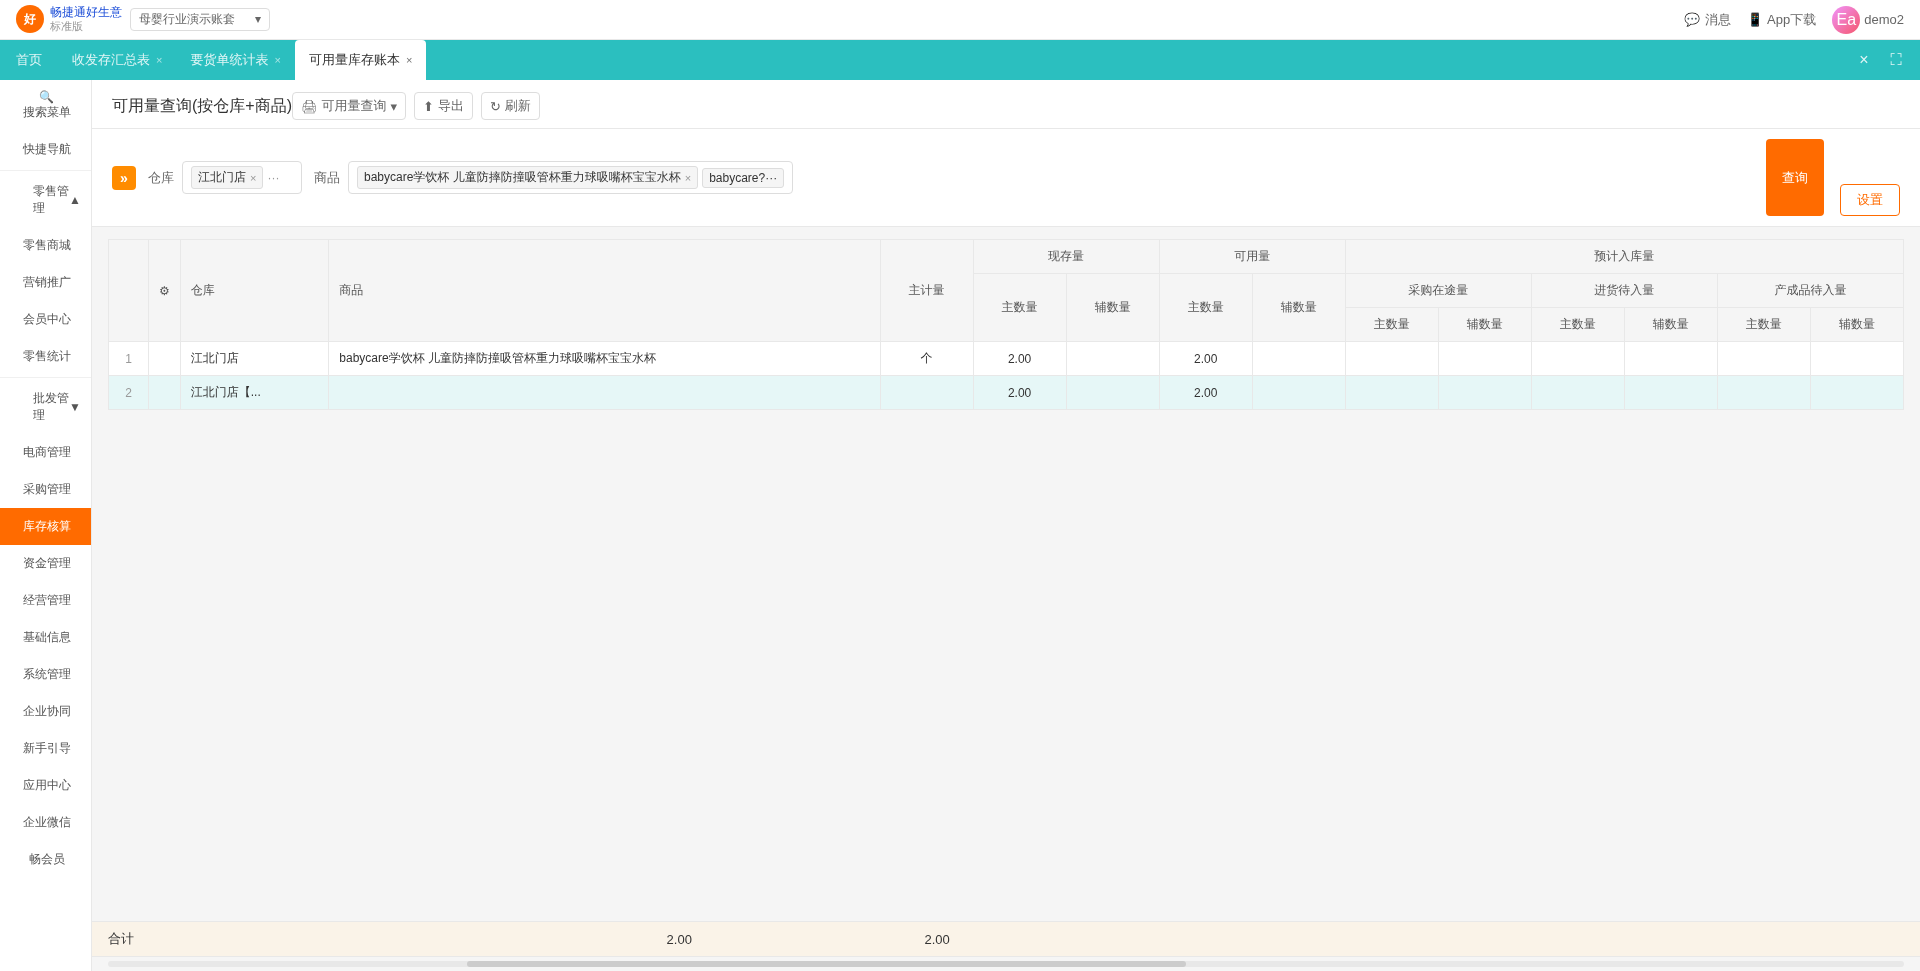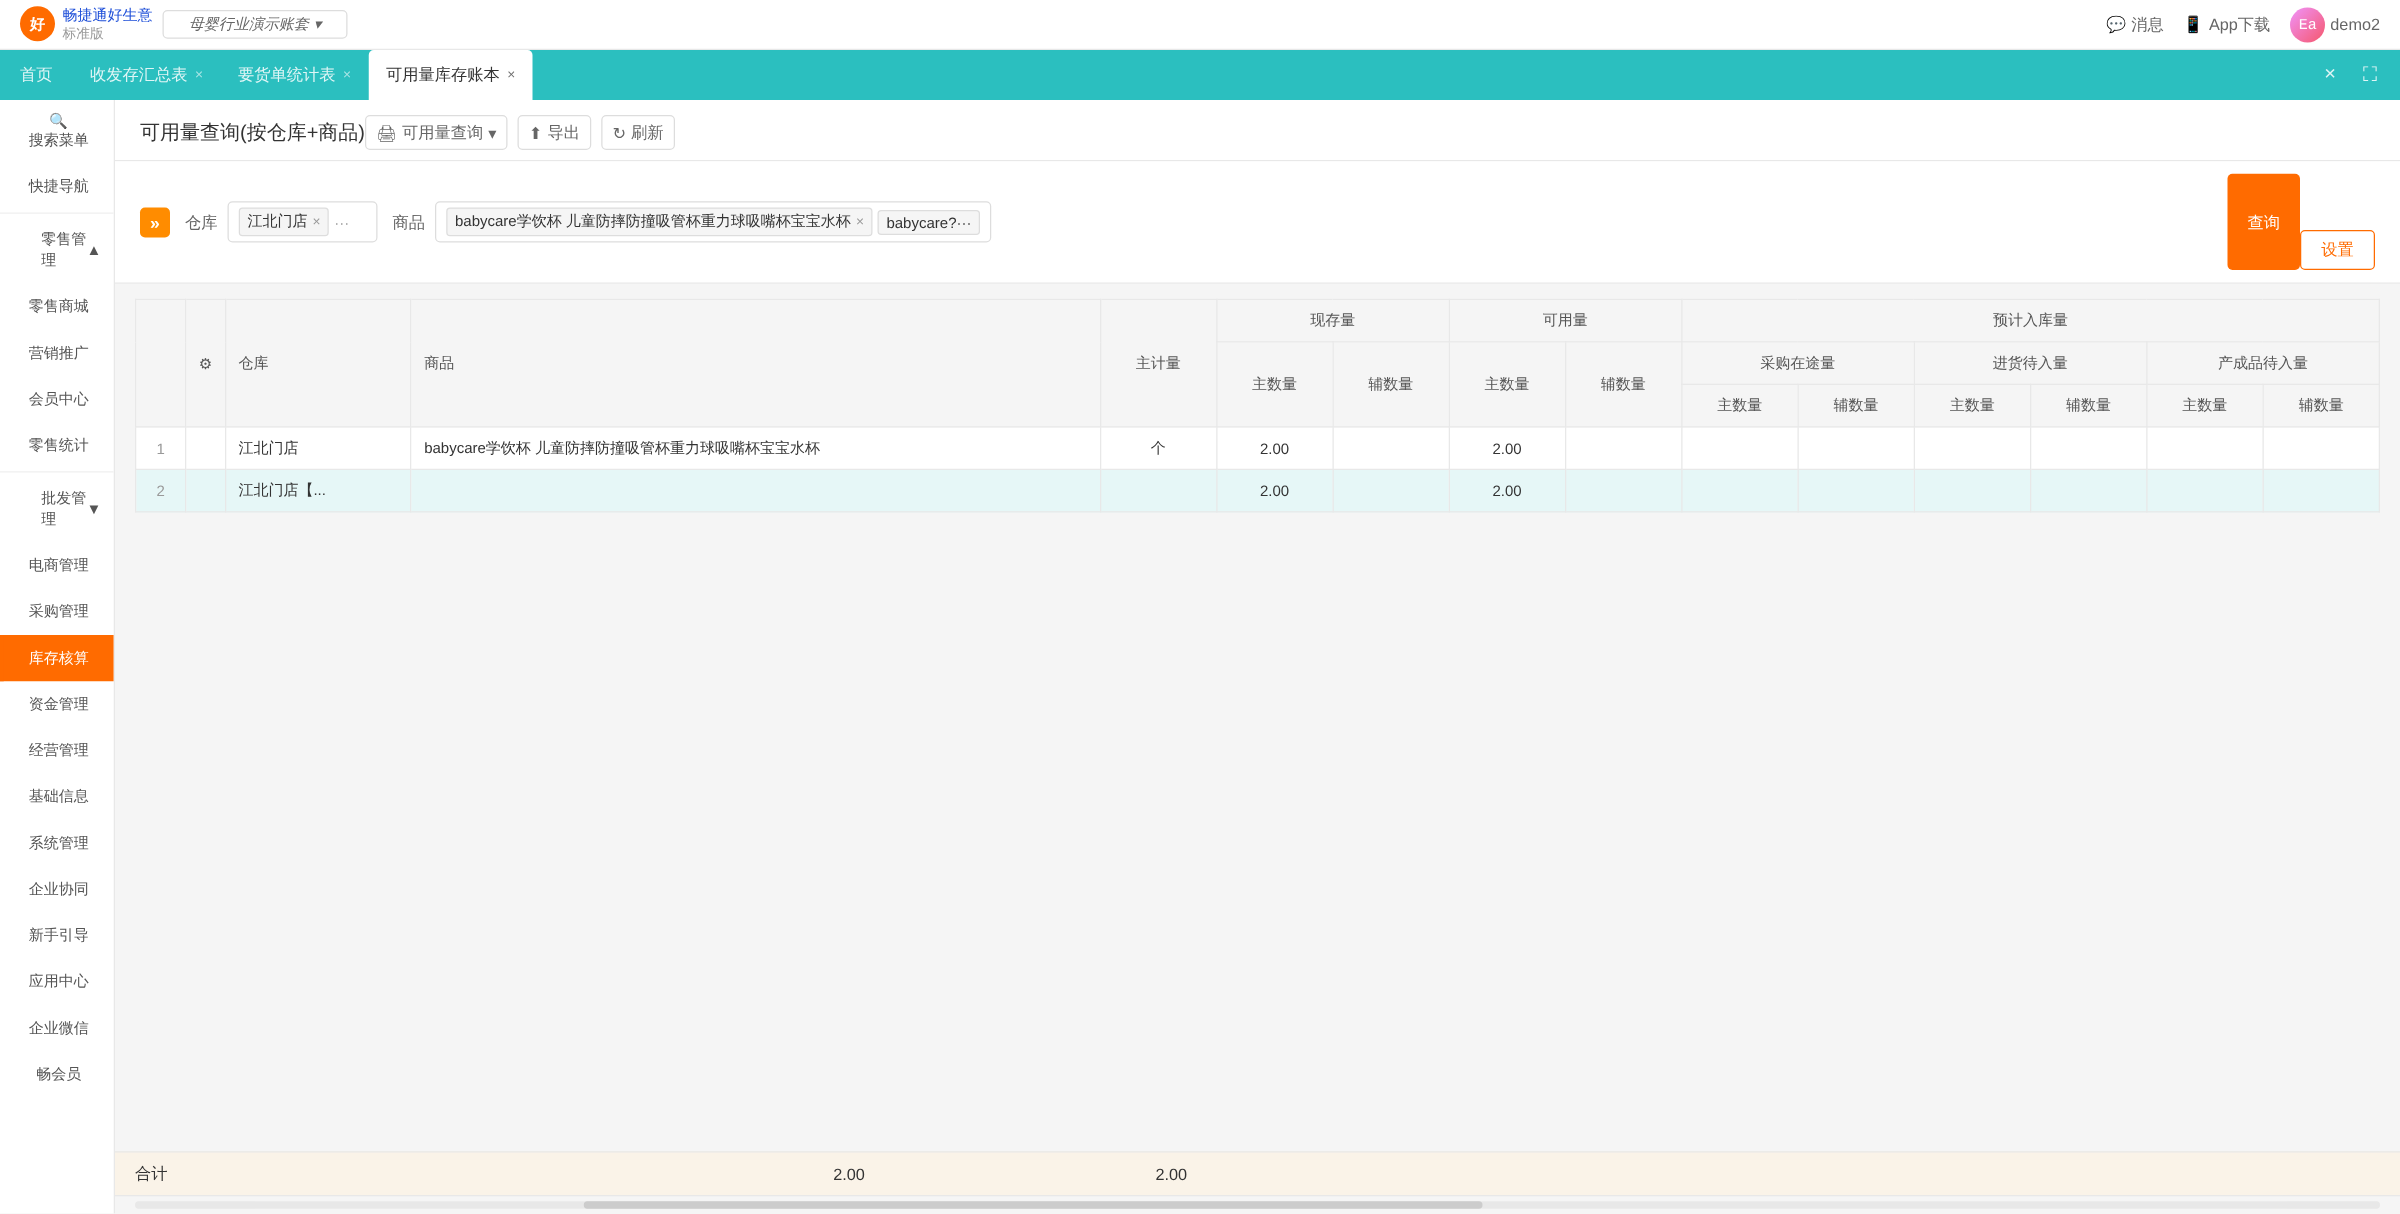--- a/index.html
+++ b/index.html
@@ -5,24 +5,24 @@
     * { box-sizing: border-box; margin: 0; padding: 0; }
     body { font-family: "Microsoft YaHei", "PingFang SC", sans-serif; font-size: 13px; background: #f5f5f5; color: #333; display: flex; flex-direction: column; height: 971px; overflow: hidden; }
 
     
     .top-bar { background: #fff; height: 40px; display: flex; align-items: center; justify-content: space-between; padding: 0 16px; border-bottom: 1px solid #e8e8e8; flex-shrink: 0; }
     .top-bar-left { display: flex; align-items: center; gap: 8px; }
     .logo-area { display: flex; align-items: center; gap: 6px; }
     .logo-icon { width: 28px; height: 28px; background: #ff6b00; border-radius: 50%; display: flex; align-items: center; justify-content: center; color: white; font-size: 12px; font-weight: bold; }
     .logo-text { font-size: 12px; color: #1d4ed8; line-height: 1.2; }
     .logo-subtext { font-size: 11px; color: #999; }
-    .selector-box { display: flex; align-items: center; gap: 4px; border: 1px solid #ddd; border-radius: 4px; padding: 2px 20px; font-size: 12px; color: #666; cursor: pointer; min-width: 140px; justify-content: space-between; font-style: italic; }
+    .selector-box { display: flex; align-items: center; gap: 4px; border: 1px solid #ddd; border-radius: 4px; padding: 2px 8px; font-size: 12px; color: #666; cursor: pointer; min-width: 140px; justify-content: space-between; }
     .top-bar-right { display: flex; align-items: center; gap: 16px; }
     .top-right-item { display: flex; align-items: center; gap: 4px; font-size: 13px; color: #666; cursor: pointer; }
-    .avatar { width: 28px; height: 28px; border-radius: 50%; background: linear-gradient(135deg, #f093fb, #f5576c); display: flex; align-items: center; justify-content: center; color: white; font-size: 12px; font-family: Liberation Mono, monospace; }
+    .avatar { width: 28px; height: 28px; border-radius: 50%; background: linear-gradient(135deg, #f093fb, #f5576c); display: flex; align-items: center; justify-content: center; color: white; font-size: 16px; }
 
     
     .tab-bar { background: #2bbfbf; height: 40px; display: flex; align-items: stretch; flex-shrink: 0; position: relative; }
     .tab-item { display: flex; align-items: center; padding: 0 14px; gap: 6px; cursor: pointer; font-size: 13px; color: rgba(255,255,255,0.85); position: relative; white-space: nowrap; justify-content: center; }
     .tab-item.active { background: #fff; color: #333; border-radius: 4px 4px 0 0; }
     .tab-item .tab-close { font-size: 11px; color: inherit; opacity: 0.7; cursor: pointer; }
     .tab-item.home { padding: 0 16px; }
     .tab-right-actions { margin-left: auto; display: flex; align-items: center; gap: 8px; padding: 0 12px; }
     .tab-action-btn { color: rgba(255,255,255,0.85); font-size: 16px; cursor: pointer; width: 24px; height: 24px; display: flex; align-items: center; justify-content: center; }
 
@@ -47,21 +47,21 @@
 
     
     .filter-bar { background: #fff; padding: 10px 20px; display: flex; align-items: center; gap: 12px; border-bottom: 1px solid #e8e8e8; flex-shrink: 0; }
     .filter-expand-btn { background: #ff8c00; color: white; width: 24px; height: 24px; border-radius: 4px; display: flex; align-items: center; justify-content: center; cursor: pointer; font-size: 14px; font-weight: bold; }
     .filter-group { display: flex; align-items: center; gap: 8px; }
     .filter-label { font-size: 13px; color: #666; }
     .filter-input { border: 1px solid #ddd; border-radius: 4px; padding: 4px 8px; font-size: 12px; display: flex; align-items: center; gap: 4px; min-width: 120px; background: #fff; }
     .filter-tag { background: #f5f5f5; border: 1px solid #ddd; border-radius: 3px; padding: 2px 6px; font-size: 12px; color: #333; display: flex; align-items: center; gap: 4px; }
     .filter-tag .remove { color: #999; cursor: pointer; font-size: 11px; }
     .filter-more { color: #999; font-size: 12px; cursor: pointer; }
-    .filter-actions { margin-left: auto; display: flex; gap: 0; }
+    .filter-actions { margin-left: auto; display: flex; gap: 16px; }
     .btn-query { background: #ff6b00; color: white; border: none; border-radius: 4px; padding: 6px 16px; font-size: 13px; cursor: pointer; }
     .btn-settings { background: #fff; color: #ff6b00; border: 1px solid #ff6b00; border-radius: 4px; padding: 6px 16px; font-size: 13px; cursor: pointer; margin-top: 45px; }
 
     
     .table-container { flex: 1; overflow: auto; padding: 12px 16px; }
     .data-table { width: 100%; border-collapse: collapse; background: #fff; border: 1px solid #e8e8e8; }
     .data-table th, .data-table td { border: 1px solid #e8e8e8; padding: 8px 10px; text-align: center; font-size: 12px; }
     .data-table th { background: #f5f5f5; color: #555; font-weight: 500; }
     .data-table td { color: #333; }
     .data-table .row-number { color: #999; width: 40px; }

